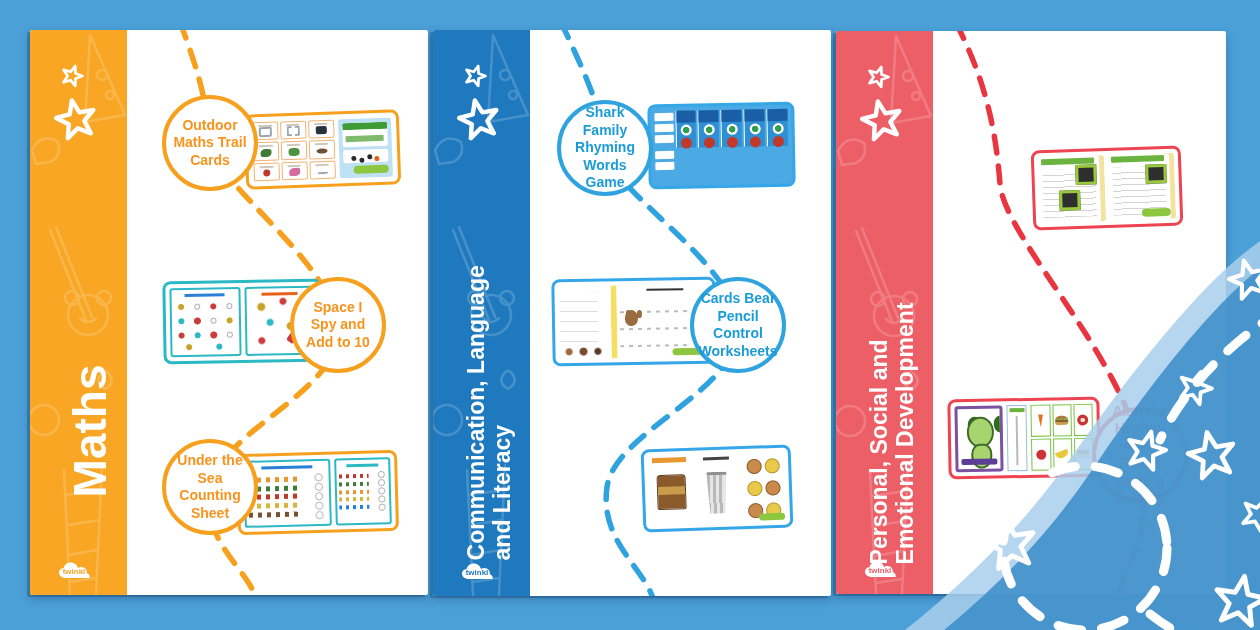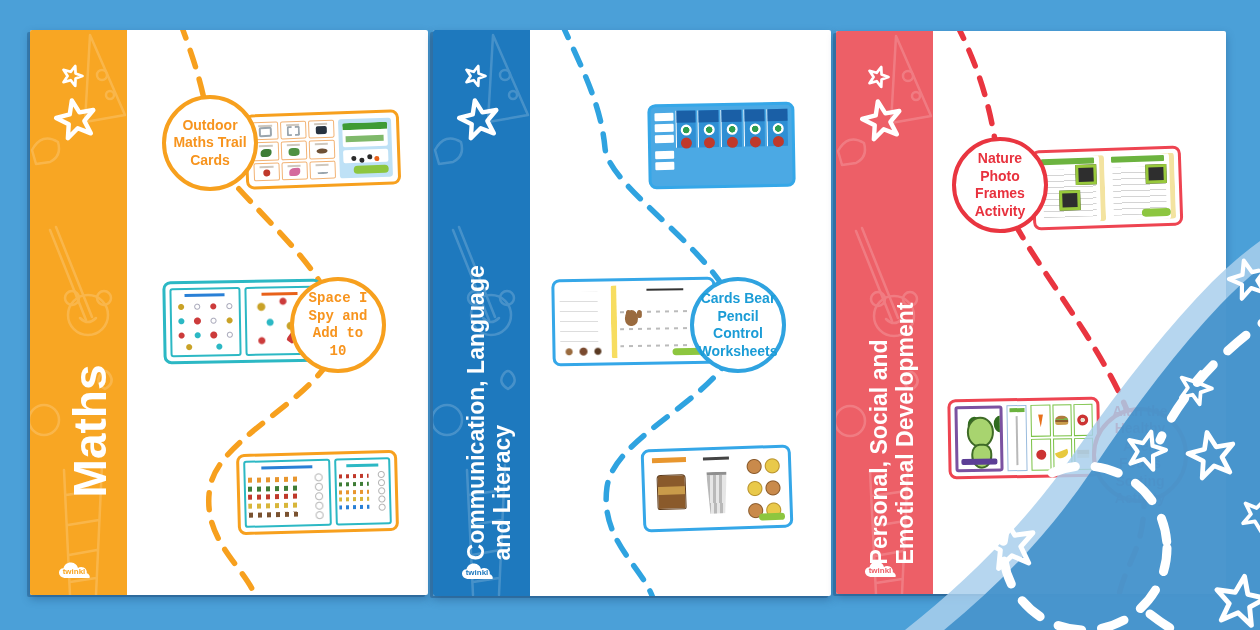--- a/index.html
+++ b/index.html
@@ -34,21 +34,21 @@
 
   .trail{position:absolute;inset:0;z-index:1;}
   .trail path{fill:none;stroke:var(--badge);stroke-width:5.5;stroke-dasharray:17 13;stroke-linecap:round;}
 
   
   .badge{
     position:absolute;width:96px;height:96px;border-radius:50%;background:#fff;z-index:3;
     border:4px solid var(--badge);color:var(--txt);font-weight:bold;font-size:14px;line-height:1.25;
     display:flex;align-items:center;justify-content:center;text-align:center;box-sizing:border-box;padding:7px;
   }
-  .p1 .b1{left:132px;top:65px;}  .p1 .b2{left:260px;top:247px;font-family:Liberation Mono, monospace;} .p1 .b3{left:132px;top:409px;}
+  .p1 .b1{left:132px;top:65px;}  .p1 .b2{left:260px;top:247px;} .p1 .b3{left:132px;top:409px;}
   .p2 .b1{left:124px;top:70px;}  .p2 .b2{left:257px;top:247px;} .p2 .b3{left:126px;top:409px;font-size:10.5px;}
   .p3 .b1{left:116px;top:106px;} .p3 .b2{left:256px;top:376px;}
 
   
   .pv{position:absolute;background:#fff;border-radius:8px;box-sizing:border-box;display:flex;gap:4px;padding:5px;z-index:2;}
   .page{flex:1;border-radius:3px;position:relative;overflow:hidden;background:#fff;}
 
   
   .pv-outdoor{left:215px;top:82px;width:155px;height:75px;border:3px solid #F7A01E;transform:rotate(-2deg);}
   .pvo-grid{flex:1.8;display:grid;grid-template-columns:repeat(3,1fr);gap:2px;}
@@ -246,20 +246,23 @@
     <div class="page pg-t pvu-l"></div>
     <div class="page pg-t pvu-r"></div>
   </div>
 
   <div class="badge b1">
       <span>Outdoor Maths Trail Cards</span>
     </div>
   <div class="badge b2">
       <span>Space I Spy and Add to 10</span>
     </div>
+  <div class="badge b3">
+      <span>Under the Sea Counting Sheet</span>
+    </div>
 
   <div class="sidebar">
     <svg class="doodles" width="97" height="565" viewBox="0 0 97 565">
       <path d="M60 5 L95 85 L55 92 Z"></path>
         <circle cx="72" cy="45" r="5"></circle>
         <circle cx="80" cy="65" r="4"></circle>
       <path d="M2 120 q10 -18 26 -8 q4 14 -8 20 l-14 2 Z"></path>
       <path d="M20 200 l36 90 M26 197 l36 90"></path>
       <circle cx="58" cy="285" r="20"></circle>
         <circle cx="42" cy="268" r="7"></circle>
@@ -314,20 +317,23 @@
       </div>
   </div>
   <div class="pv pv-buried">
     <div class="page pvb-1"></div>
     <div class="page pvb-2"></div>
     <div class="page pvb-3">
         <b class="pill"></b>
       </div>
   </div>
 
+  <div class="badge b1">
+      <span>Shark Family Rhyming Words Game</span>
+    </div>
   <div class="badge b2">
       <span>Cards Bear Pencil Control Worksheets</span>
     </div>
 
   <div class="sidebar">
     <svg class="doodles" width="97" height="566" viewBox="0 0 97 566">
       <path d="M60 5 L95 85 L55 92 Z"></path>
         <circle cx="72" cy="45" r="5"></circle>
         <circle cx="80" cy="65" r="4"></circle>
       <path d="M2 120 q10 -18 26 -8 q4 14 -8 20 l-14 2 Z"></path>
@@ -380,23 +386,20 @@
     <div class="pva-r">
         <i></i>
         <i></i>
         <i></i>
         <i></i>
         <i></i>
         <i></i>
       </div>
   </div>
 
-  <div class="badge b1">
-      <span>Nature Photo Frames Activity</span>
-    </div>
   <div class="badge b2">
       <span>Alan the Healthy Alien Foods Sorting Activity</span>
     </div>
 
   <div class="sidebar">
     <svg class="doodles" width="97" height="563" viewBox="0 0 97 563">
       <path d="M60 5 L95 85 L55 92 Z"></path>
         <circle cx="72" cy="45" r="5"></circle>
         <circle cx="80" cy="65" r="4"></circle>
       <path d="M2 120 q10 -18 26 -8 q4 14 -8 20 l-14 2 Z"></path>

